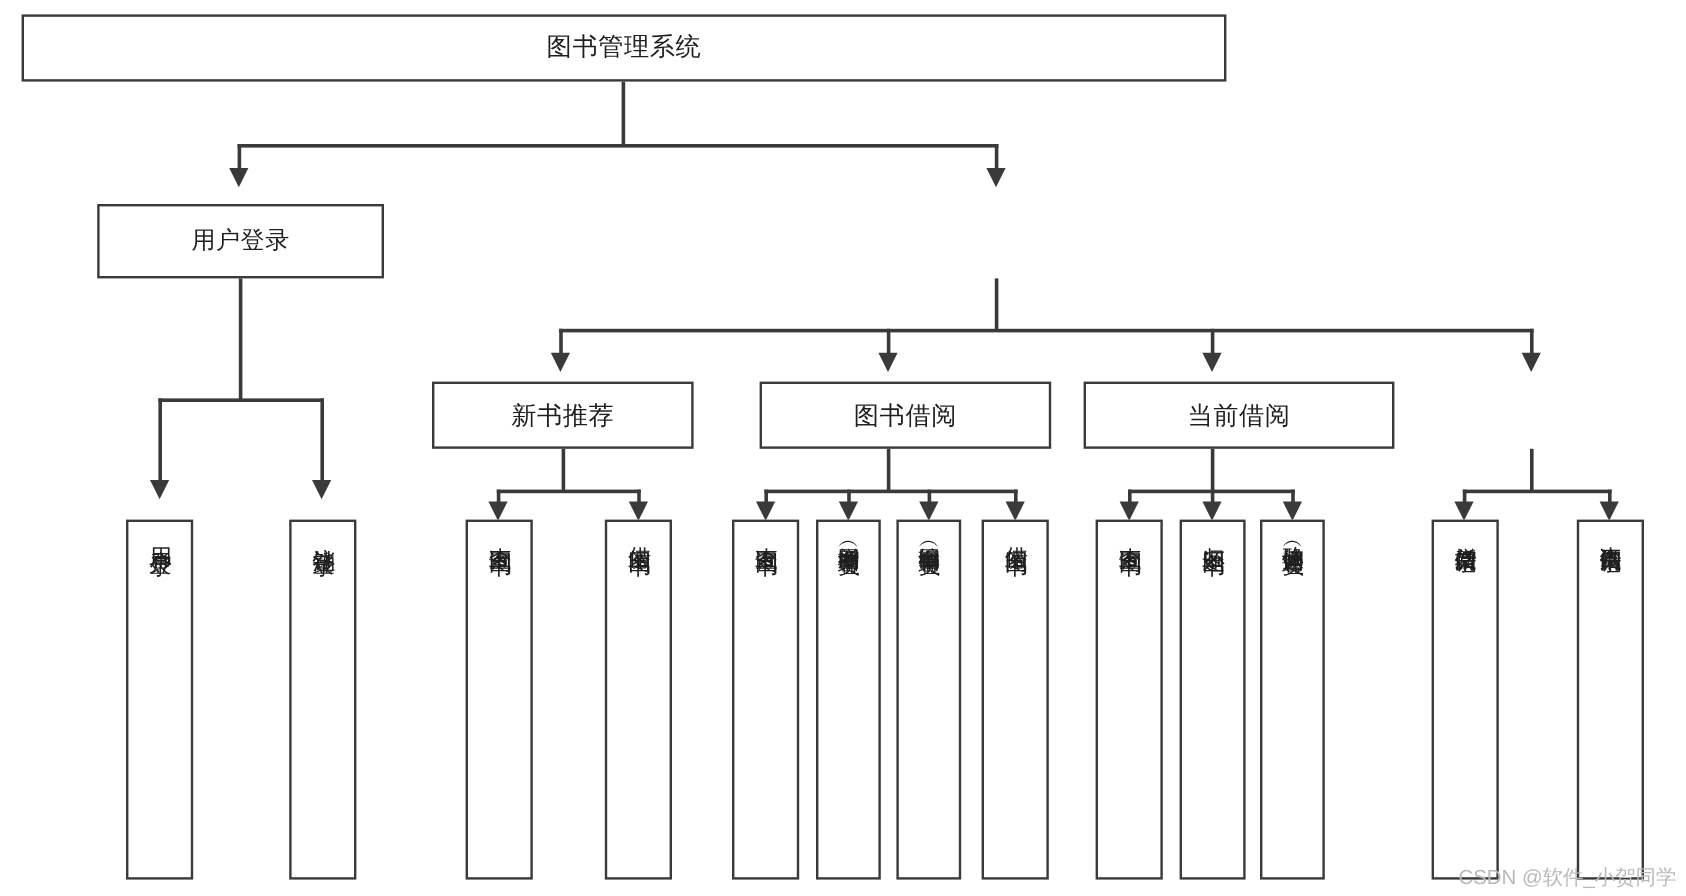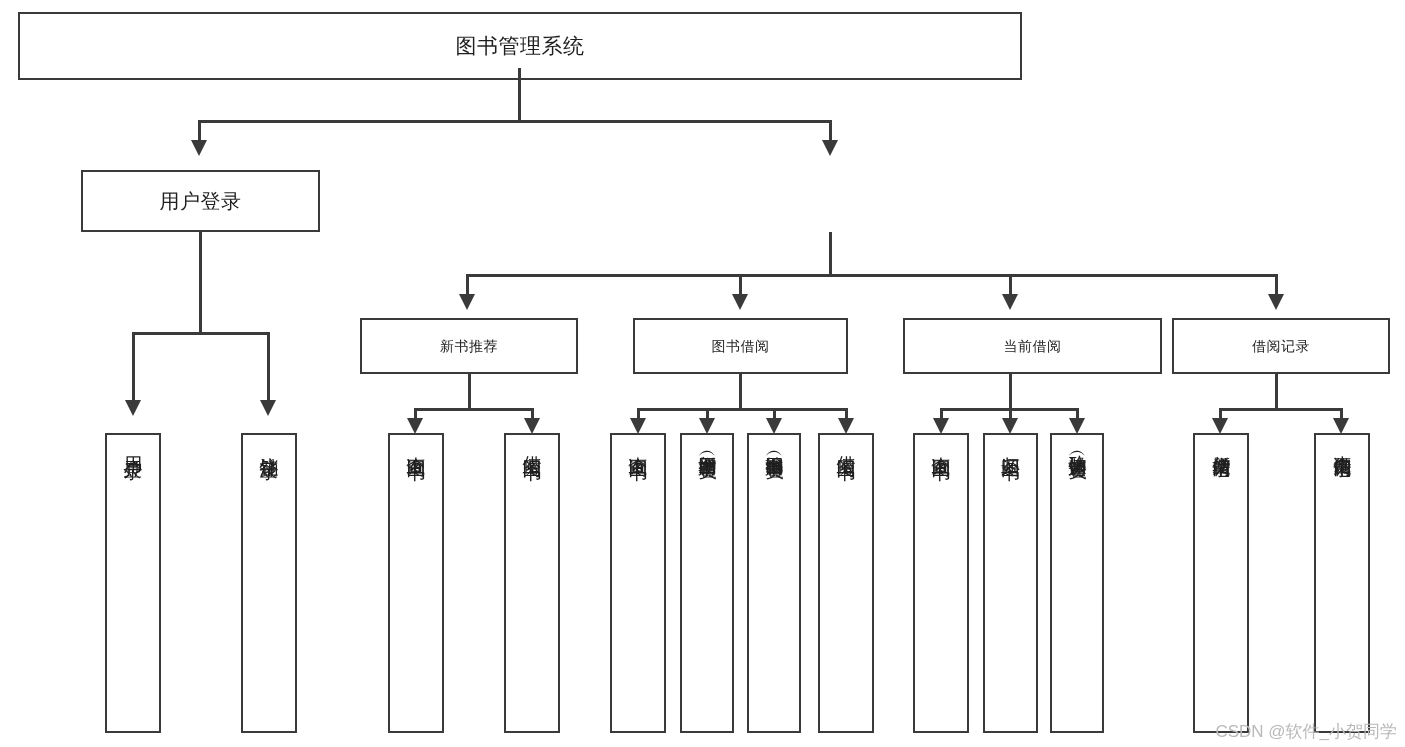--- a/index.html
+++ b/index.html
@@ -26,21 +26,21 @@
     text-align:center;
   }
   .node .lbl{
     display:block;
     line-height:1.15;
     color:#1f1f1f;
     letter-spacing:.5px;
   }
   .node-root .lbl{font-size:21px;}
   .node-l1 .lbl{font-size:20px;}
-  .node-l2 .lbl{font-size:14px;}
+  .node-l2 .lbl{font-size:21px;font-family:Liberation Serif, serif;}
 
   
   .node-leaf{
     align-items:flex-start;
     justify-content:center;
     padding-top:6px;
   }
   .node-leaf .lbl{
     writing-mode:vertical-rl;
     text-orientation:upright;
@@ -72,21 +72,21 @@
     color:#b9b9b9;
     white-space:nowrap;
     pointer-events:none;
   }
 </style>
 </head>
 <body>
 
 <div id="canvas">
 
-  <div class="node node-root" style="left:18px;top:12px;width:1004px;height:68px;">
+  <div class="node node-root" style="left:18px;top:12px;width:1004px;height:56px;">
     <span class="lbl">图书管理系统</span>
   </div>
 
   <div class="seg vseg" style="left:518px;top:68px;width:3px;height:54px;"></div>
 
   <div class="seg hseg" style="left:198px;top:120px;width:634px;height:3px;"></div>
 
   <div class="seg vseg" style="left:198px;top:120px;width:3px;height:22px;"></div>
   <div class="arrow" style="left:191px;top:140px;"></div>
   <div class="seg vseg" style="left:829px;top:120px;width:3px;height:22px;"></div>
@@ -110,28 +110,25 @@
   <div class="seg vseg" style="left:739px;top:274px;width:3px;height:22px;"></div>
   <div class="arrow" style="left:732px;top:294px;"></div>
   <div class="seg vseg" style="left:1009px;top:274px;width:3px;height:22px;"></div>
   <div class="arrow" style="left:1002px;top:294px;"></div>
   <div class="seg vseg" style="left:1275px;top:274px;width:3px;height:22px;"></div>
   <div class="arrow" style="left:1268px;top:294px;"></div>
 
   <div class="node node-l2" style="left:360px;top:318px;width:218px;height:56px;">
     <span class="lbl">新书推荐</span>
   </div>
-  <div class="node node-l2" style="left:633px;top:318px;width:215px;height:56px;align-items:center;">
+  <div class="node node-l2" style="left:633px;top:318px;width:243px;height:56px;align-items:center;">
     <span class="lbl">图书借阅</span>
   </div>
   <div class="node node-l2" style="left:903px;top:318px;width:259px;height:56px;">
     <span class="lbl">当前借阅</span>
-  </div>
-  <div class="node node-l2" style="left:1172px;top:318px;width:218px;height:56px;">
-    <span class="lbl">借阅记录</span>
   </div>
 
   <div class="seg vseg" style="left:468px;top:374px;width:3px;height:36px;"></div>
   <div class="seg hseg" style="left:414px;top:408px;width:120px;height:3px;"></div>
   <div class="seg vseg" style="left:414px;top:408px;width:3px;height:12px;"></div>
   <div class="arrow" style="left:407px;top:418px;"></div>
   <div class="seg vseg" style="left:531px;top:408px;width:3px;height:12px;"></div>
   <div class="arrow" style="left:524px;top:418px;"></div>
 
   <div class="seg vseg" style="left:739px;top:374px;width:3px;height:36px;"></div>

